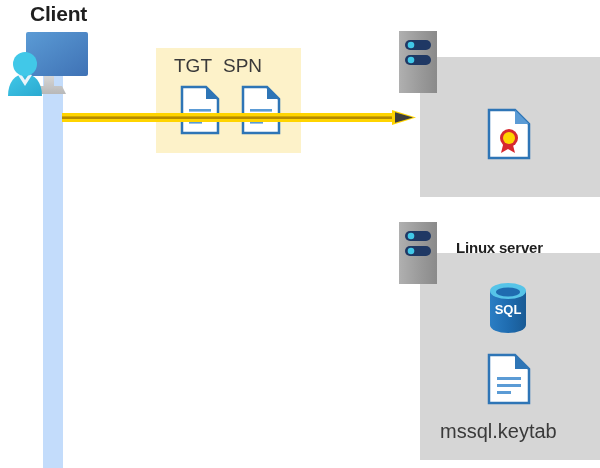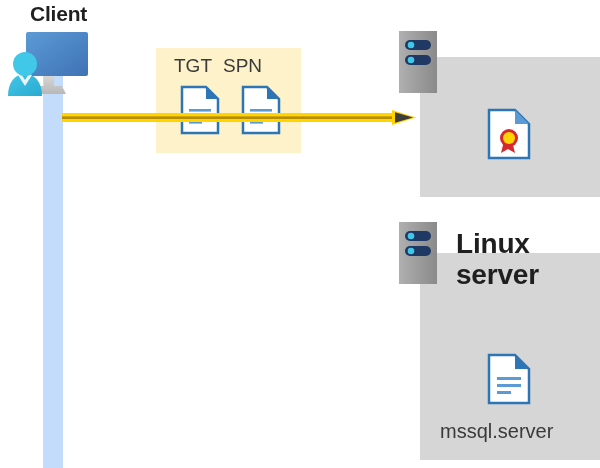--- a/index.html
+++ b/index.html
@@ -14,21 +14,21 @@
   
   .title-bold{
     position:absolute;
     font-weight:bold;
     color:#1f1f1f;
     letter-spacing:-0.2px;
     line-height:1.12;
   }
   #client-title{left:30px;top:2px;font-size:21px;}
   #dc-title{left:458px;top:3px;font-size:20px;width:140px;}
-  #linux-title{left:456px;top:228px;font-size:28px;}
+  #linux-title{left:456px;top:240px;font-size:15px;}
   .doc-label{
     position:absolute;font-size:19px;color:#3a3a3a;
   }
   #tgt-label{left:162px;top:55px;margin-left:12px;}
   #spn-label{left:223px;top:55px;}
   #keytab-label{
     position:absolute;left:440px;top:420px;
     font-size:20px;color:#3a3a3a;
   }
 
@@ -181,26 +181,41 @@
   <div id="linux-server" class="server-icon">
     <svg viewBox="0 0 38 62" width="38" height="62">
       <rect x="0" y="0" width="38" height="62" fill="url(#srv1)"></rect>
       <rect x="6" y="9" width="26" height="10" rx="5" fill="#1f3864"></rect>
       <circle cx="12" cy="14" r="3.3" fill="#41c8e8"></circle>
       <rect x="6" y="24" width="26" height="10" rx="5" fill="#1f3864"></rect>
       <circle cx="12" cy="29" r="3.3" fill="#41c8e8"></circle>
     </svg>
   </div>
 
+  <div id="sql-icon">
+    <svg viewBox="0 0 42 52" width="42" height="52">
+      <defs>
+        <linearGradient id="cyl" x1="0" y1="0" x2="1" y2="0">
+          <stop offset="0" stop-color="#2b7ec4"></stop>
+          <stop offset="0.5" stop-color="#1f6cb0"></stop>
+          <stop offset="1" stop-color="#195a94"></stop>
+        </linearGradient>
+      </defs>
+      <path d="M3 9 h36 v34 a18 8 0 0 1 -36 0 z" fill="url(#cyl)"></path>
+      <ellipse cx="21" cy="9" rx="18" ry="8" fill="#56c4e8"></ellipse>
+      <ellipse cx="21" cy="10" rx="12" ry="4.6" fill="#1f6cb0"></ellipse>
+      <text x="21" y="32" font-family="Liberation Sans, sans-serif" font-size="13" font-weight="bold" fill="#ffffff" text-anchor="middle">SQL</text>
+    </svg>
+  </div>
 
   <div id="keytab-icon">
     <svg viewBox="0 0 44 52" width="44" height="52">
       <path d="M2 2 h26 l14 14 v34 h-40 z" fill="#ffffff" stroke="#2e75b6" stroke-width="2.5"></path>
       <path d="M28 2 v14 h14 z" fill="#2e75b6"></path>
       <rect x="10" y="24" width="24" height="3" fill="#5b9bd5"></rect>
       <rect x="10" y="31" width="24" height="3" fill="#5b9bd5"></rect>
       <rect x="10" y="38" width="14" height="3" fill="#5b9bd5"></rect>
     </svg>
   </div>
 
-  <div id="keytab-label">mssql.server</div>
+  <div id="keytab-label">mssql.keytab</div>
 
 </div>
 
 </body></html>

